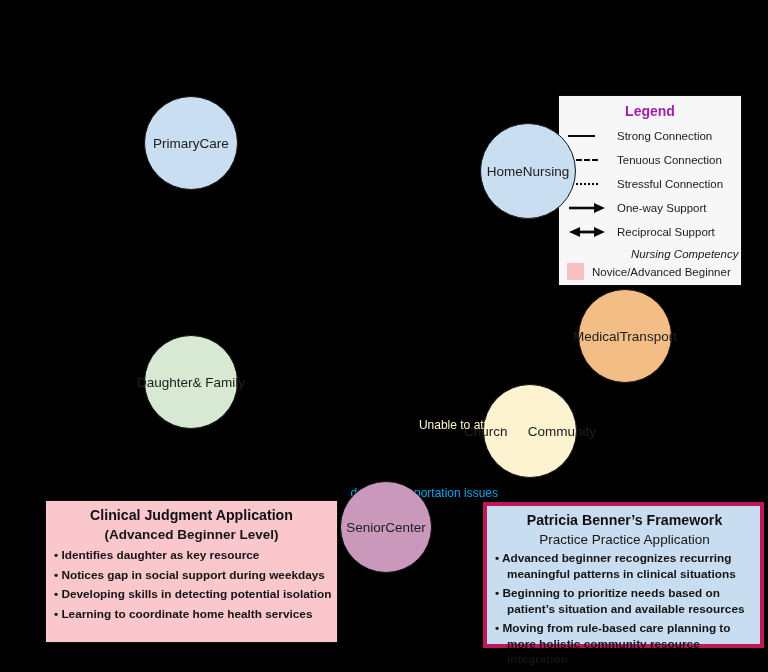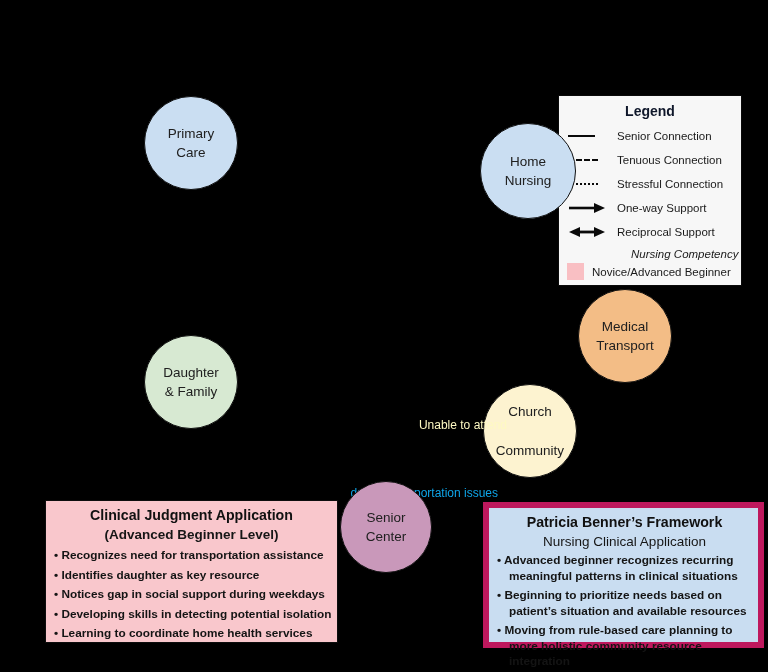--- a/index.html
+++ b/index.html
@@ -3,41 +3,41 @@
 <meta charset="utf-8">
 <style>
   html,body{margin:0;padding:0;background:#000;}
   .stage{
     position:relative;width:768px;height:672px;background:#000;overflow:hidden;
     font-family:"Liberation Sans",sans-serif;color:#1c1c1c;
   }
   
   .circle{
     position:absolute;border-radius:50%;border:1.5px solid #101010;
-    display:flex;flex-direction:column;align-items:center;justify-content:center;
+    display:flex;align-items:center;justify-content:center;
     text-align:center;box-sizing:border-box;
   }
   .circle .cline{font-size:13.5px;line-height:19px;color:#202020;white-space:nowrap;}
   .c-primary{left:144px;top:96px;width:94px;height:94px;z-index:1;}
   .c-home{left:480px;top:123px;width:96px;height:96px;z-index:3;}
   .c-mrsj{left:330px;top:282px;width:108px;height:108px;z-index:1;}
   .c-daughter{left:144px;top:335px;width:94px;height:94px;z-index:1;}
   .c-medical{left:578px;top:289px;width:94px;height:94px;z-index:1;}
   .c-church{left:483px;top:384px;width:94px;height:94px;z-index:1;}
   .c-senior{left:340px;top:481px;width:92px;height:92px;z-index:3;}
   .c-mrsj .ctitle{font-size:14px;font-weight:bold;line-height:20px;white-space:nowrap;}
   .c-mrsj .csub{font-size:12.5px;line-height:19px;white-space:nowrap;}
   
   .legend{
     position:absolute;left:558px;top:95px;width:184px;height:191px;
     background:#f7f7f7;border:1.6px solid #0a0a0a;box-sizing:border-box;
     z-index:2;overflow:hidden;
   }
   .legend-title{position:absolute;left:0;right:0;top:7px;text-align:center;
-    font-size:14px;font-weight:bold;color:#0f172a;}
+    font-size:14px;font-weight:bold;color:#a21caf;}
   .lrow{position:absolute;height:18px;left:0;width:100%;}
   .lrow .sample{position:absolute;left:9px;top:0;width:38px;height:18px;
     display:flex;align-items:center;}
   .lrow .llabel{position:absolute;left:58px;top:0;line-height:18px;
     font-size:11.5px;color:#1a1a1a;white-space:nowrap;}
   .line-solid{width:27px;border-top:2.4px solid #0a0a0a;}
   .line-dashed{width:30px;border-top:2.4px dashed #0a0a0a;}
   .line-dotted{width:30px;border-top:2.6px dotted #0a0a0a;}
   .lheading{position:absolute;left:72px;top:149px;font-size:11.5px;font-style:italic;
     color:#1a1a1a;white-space:nowrap;line-height:18px;}
@@ -46,21 +46,21 @@
   .lswatch-label{position:absolute;left:33px;top:0;font-size:11.5px;line-height:20px;
     color:#1a1a1a;white-space:nowrap;}
   
   .edge-label{position:absolute;z-index:2;font-size:12px;white-space:nowrap;text-align:right;}
   .edge-label.l1{right:261px;top:418px;}
   .edge-label.l2{right:270px;top:439px;}
   
   .note-box{position:absolute;box-sizing:border-box;z-index:1;}
   .box-pink{left:45px;top:500px;width:293px;height:143px;border:1.8px solid #0d0d0d;
     padding:4px 8px 4px 8px;}
-  .box-blue{left:483px;top:502px;width:281px;height:146px;border:6px solid #be185d;
+  .box-blue{left:483px;top:502px;width:281px;height:146px;border:4px solid #be185d;
     padding:4px 6px 4px 8px;}
   .note-title{text-align:center;font-weight:bold;font-size:14.2px;line-height:20px;color:#111;}
   .note-sub{text-align:center;font-size:13.5px;line-height:19px;color:#161616;}
   .box-pink .note-sub{font-weight:600;}
   .bullets{margin:2px 0 0 0;padding:0;list-style:none;}
   .box-pink .bullets li{font-size:11.8px;font-weight:600;line-height:19.5px;white-space:nowrap;color:#141414;}
   .box-blue .bullets li{font-size:11.8px;font-weight:600;line-height:15.5px;color:#141414;
     padding-left:12px;text-indent:-12px;margin-bottom:4px;}
   .arrow-svg{display:block;}
 </style>
@@ -69,21 +69,21 @@
 
 <div class="stage">
 
   <div class="legend">
     <div class="legend-title">Legend</div>
 
     <div class="lrow" style="top:31px;">
       <span class="sample">
           <span class="line-solid"></span>
         </span>
-      <span class="llabel">Senior Connection</span>
+      <span class="llabel">Strong Connection</span>
     </div>
     <div class="lrow" style="top:55px;">
       <span class="sample">
           <span class="line-dashed"></span>
         </span>
       <span class="llabel">Tenuous Connection</span>
     </div>
     <div class="lrow" style="top:79px;">
       <span class="sample">
           <span class="line-dotted"></span>
@@ -148,31 +148,30 @@
     <span class="cline">Center</span>
   </div>
 
   <div class="edge-label l1" style="color: #fef9c3;">Unable to attend</div>
   <div class="edge-label l2" style="color: #0ea5e9; margin-top: 47px;">due to transportation issues</div>
 
   <div class="note-box box-pink" style="background-color: rgb(249, 199, 204);">
     <div class="note-title">Clinical Judgment Application</div>
     <div class="note-sub">(Advanced Beginner Level)</div>
     <ul class="bullets">
-      <li>• Recognizes need for transportation assistance</li>
       <li>• Identifies daughter as key resource</li>
       <li>• Notices gap in social support during weekdays</li>
       <li>• Developing skills in detecting potential isolation</li>
       <li>• Learning to coordinate home health services</li>
     </ul>
   </div>
 
   <div class="note-box box-blue" style="background-color: rgb(201, 221, 241);">
     <div class="note-title">Patricia Benner’s Framework</div>
-    <div class="note-sub">Nursing Clinical Application</div>
+    <div class="note-sub">Practice Practice Application</div>
     <ul class="bullets">
       <li>• Advanced beginner recognizes recurring meaningful patterns in clinical situations</li>
       <li>• Beginning to prioritize needs based on patient’s situation and available resources</li>
       <li>• Moving from rule-based care planning to more holistic community resource integration</li>
     </ul>
   </div>
 
 </div>
 
 </body></html>

